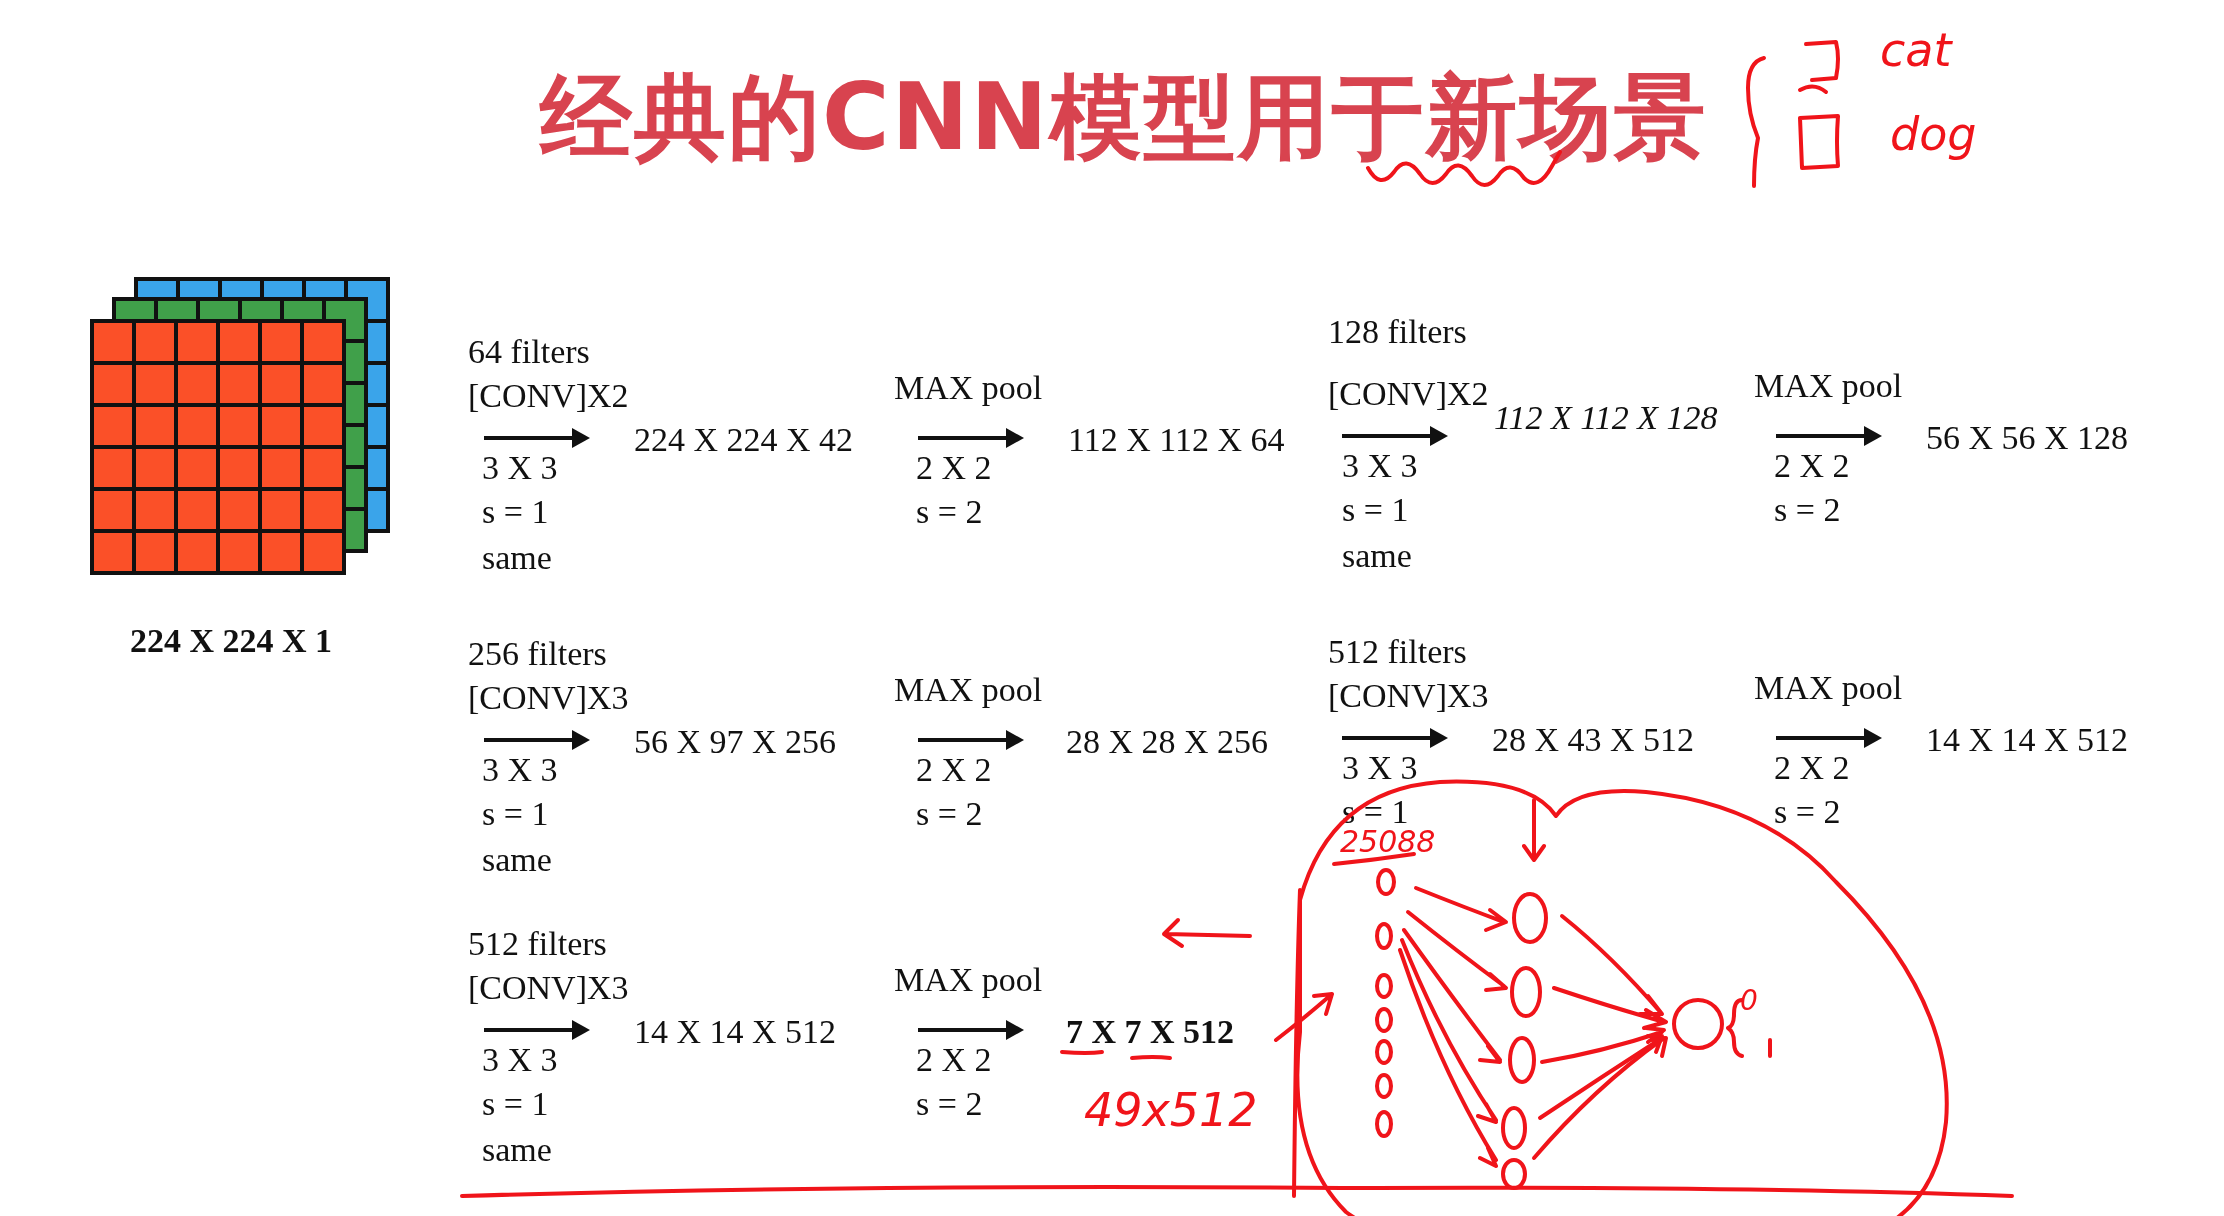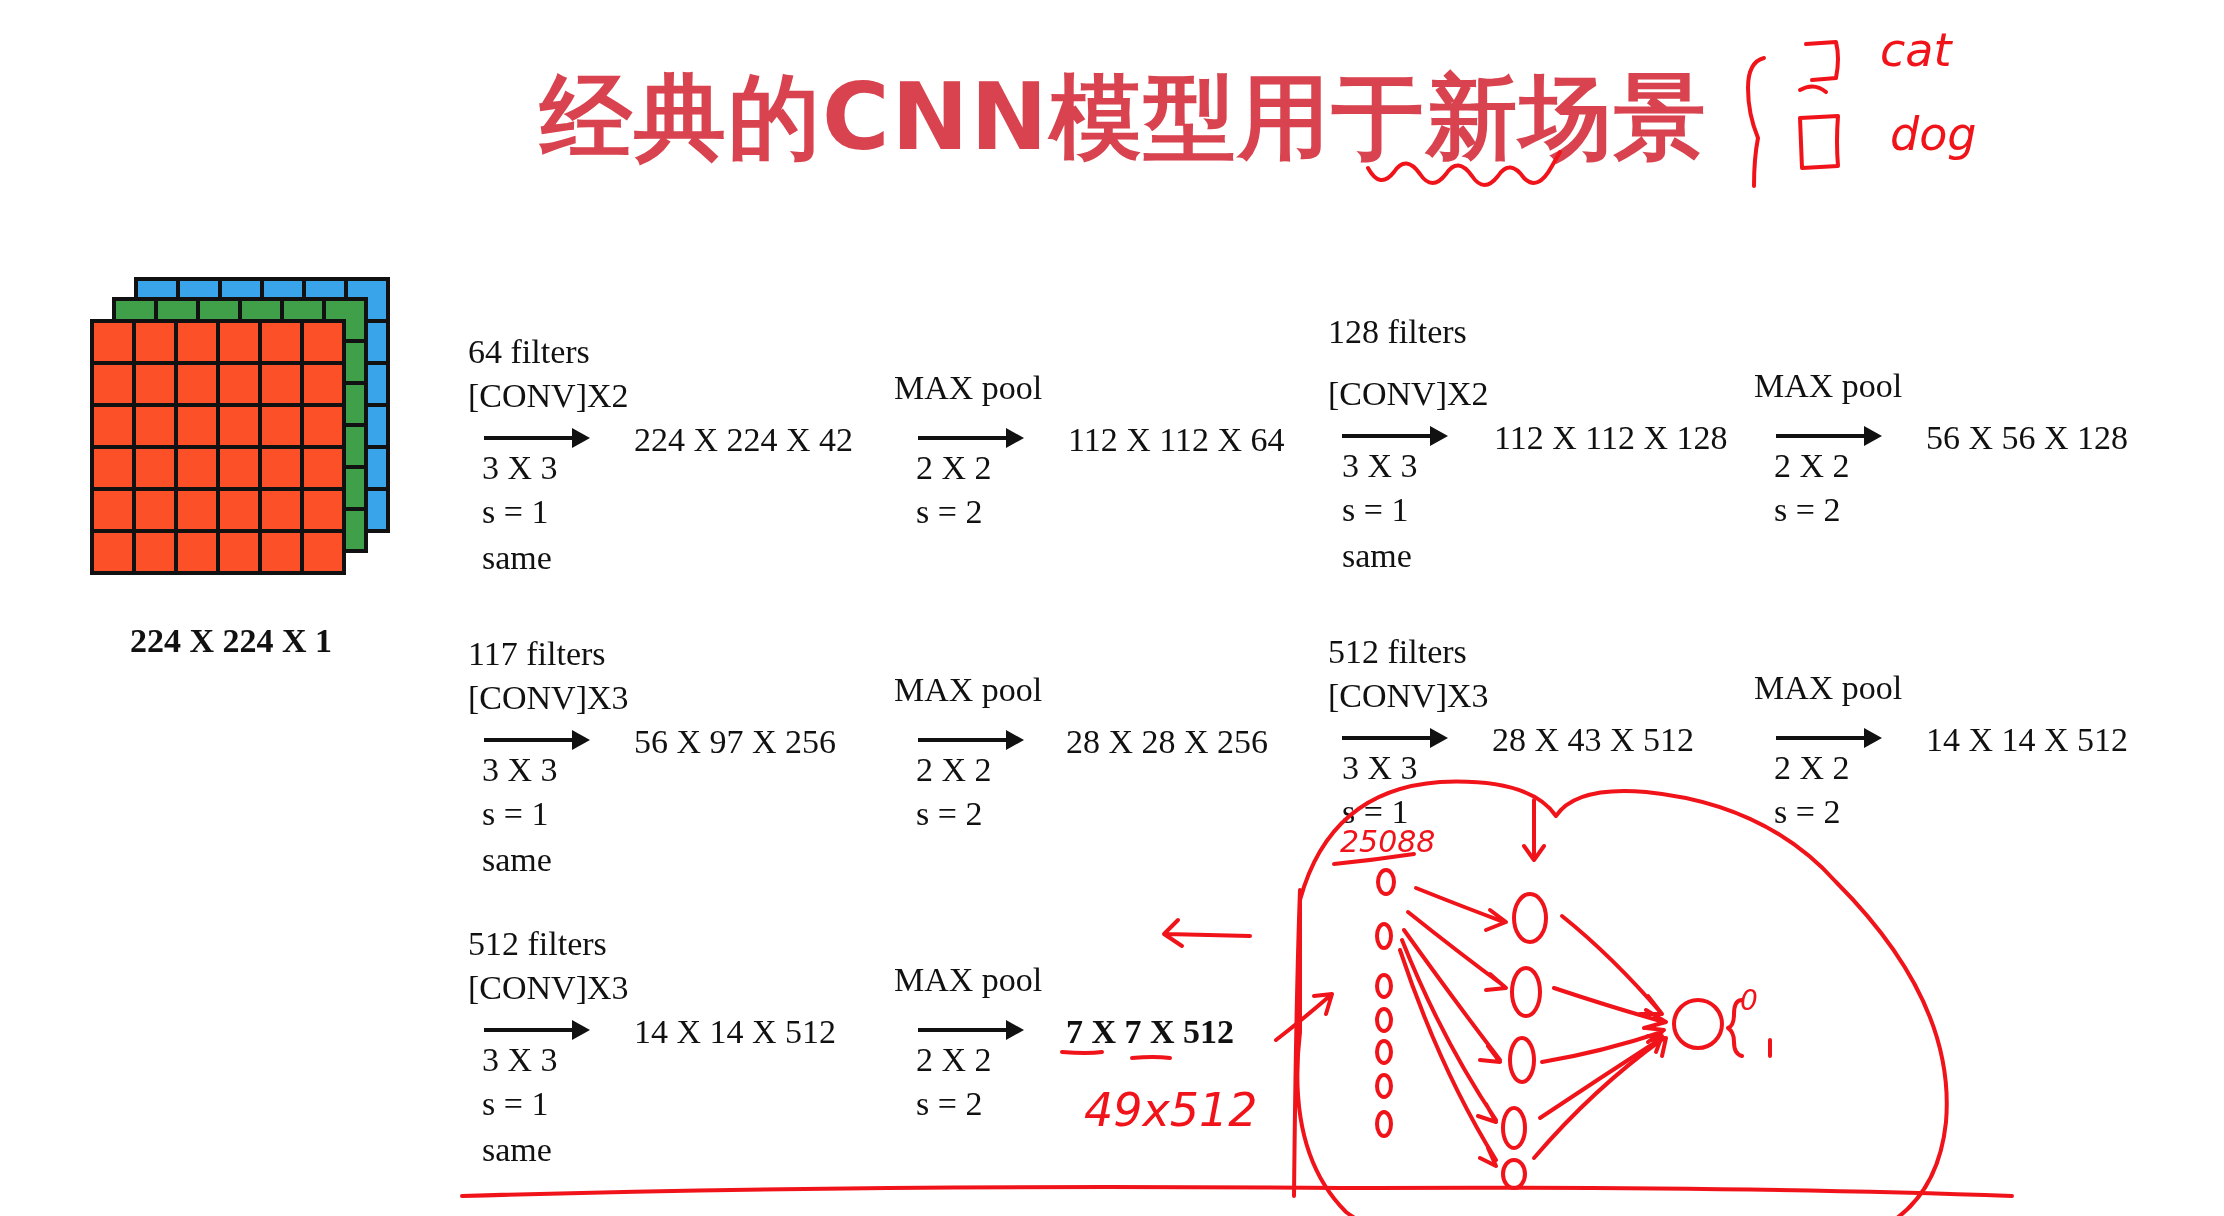--- a/index.html
+++ b/index.html
@@ -174,34 +174,34 @@
 
   <div class="txt" style="left:1328px;top:312px;">128 filters</div>
   <div class="txt" style="left:1328px;top:374px;">[CONV]X2</div>
   <div class="arrow" style="left:1342px;top:426px;width:106px;">
       <div class="shaft" style="width:90px"></div>
       <div class="head" style="left:88px"></div>
     </div>
   <div class="txt" style="left:1342px;top:446px;">3 X 3</div>
   <div class="txt" style="left:1342px;top:490px;">s = 1</div>
   <div class="txt" style="left:1342px;top:536px;">same</div>
-  <div class="txt" style="left:1494px;top:418px;">112 X 112 X 128</div>
+  <div class="txt" style="left:1494px;top:398px;font-style:italic;">112 X 112 X 128</div>
 
   <div class="txt" style="left:1754px;top:366px;">MAX pool</div>
   <div class="arrow" style="left:1776px;top:426px;width:106px;">
       <div class="shaft" style="width:90px"></div>
       <div class="head" style="left:88px"></div>
     </div>
   <div class="txt" style="left:1774px;top:446px;">2 X 2</div>
   <div class="txt" style="left:1774px;top:490px;">s = 2</div>
   <div class="txt" style="left:1926px;top:418px;text-align:right;">56 X 56 X 128</div>
 </div>
 
 <div>
-  <div class="txt" style="left:468px;top:634px;">117 filters</div>
+  <div class="txt" style="left:468px;top:634px;">256 filters</div>
   <div class="txt" style="left:468px;top:678px;">[CONV]X3</div>
   <div class="arrow" style="left:484px;top:730px;width:106px;">
       <div class="shaft" style="width:90px"></div>
       <div class="head" style="left:88px"></div>
     </div>
   <div class="txt" style="left:482px;top:750px;">3 X 3</div>
   <div class="txt" style="left:482px;top:794px;">s = 1</div>
   <div class="txt" style="left:482px;top:840px;">same</div>
   <div class="txt" style="left:634px;top:722px;">56 X 97 X 256</div>
 

